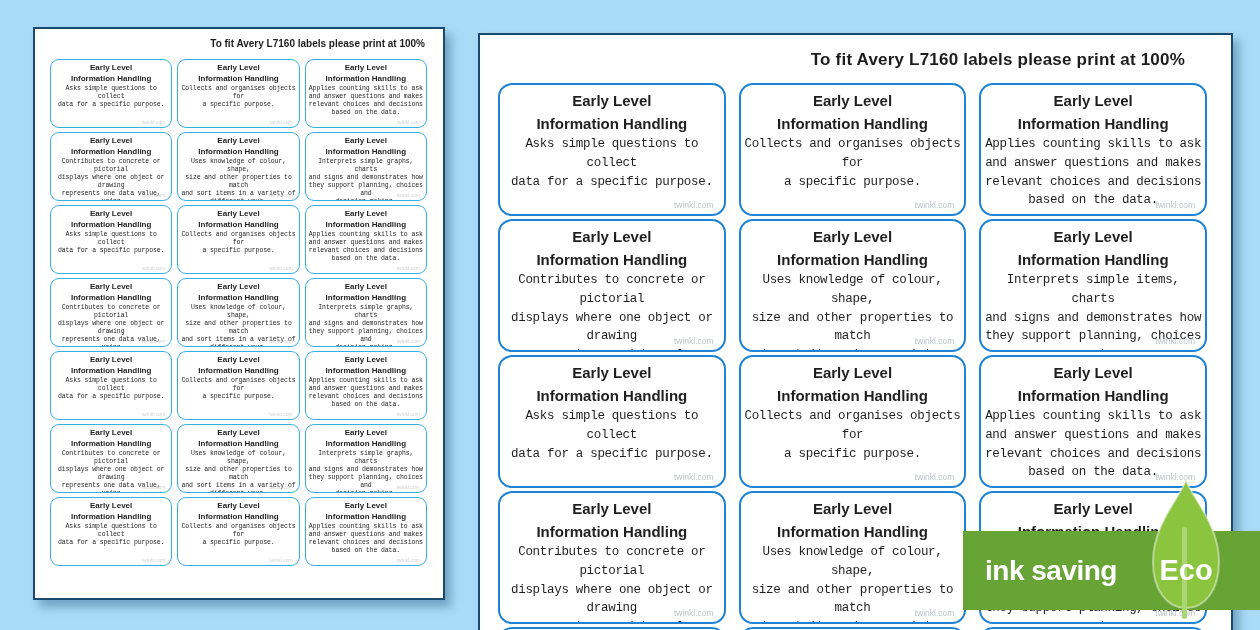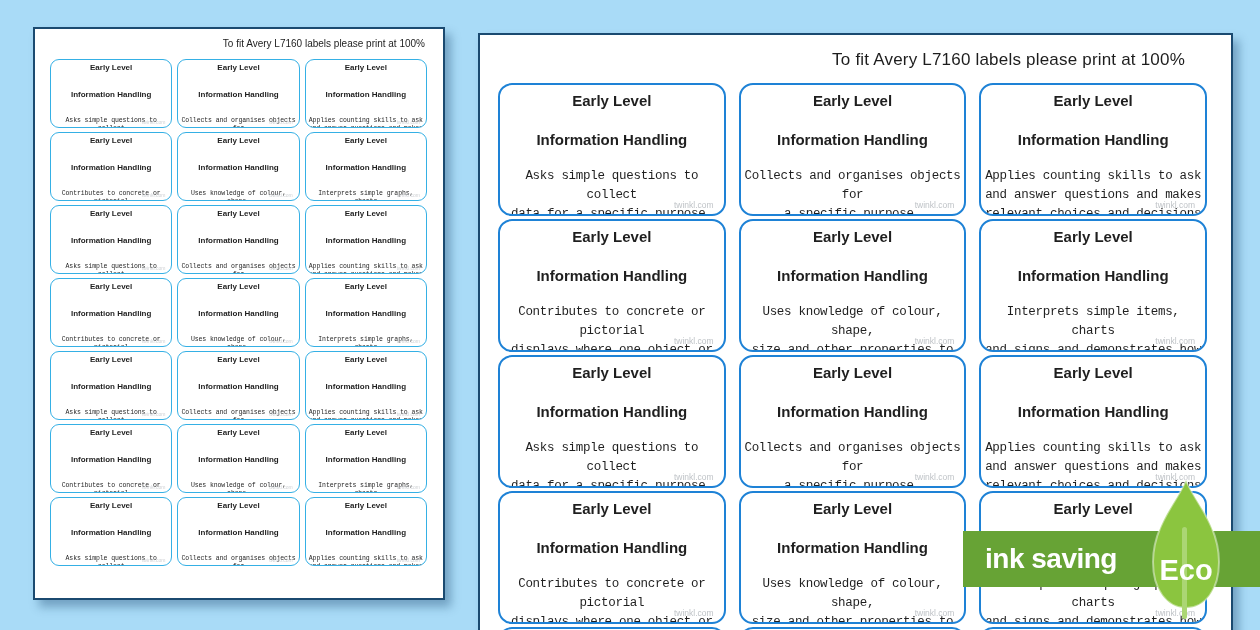--- a/index.html
+++ b/index.html
@@ -10,38 +10,38 @@
     -webkit-font-smoothing:antialiased;
   }
   .page{
     position:absolute;background:#ffffff;
     border:2px solid #1b4a70;box-sizing:border-box;
     box-shadow:6px 7px 9px rgba(25,70,110,0.38);
   }
   #left-page{left:33px;top:27px;width:412px;height:573px;}
   #right-page{left:478px;top:33px;width:755px;height:730px;}
   .page-note{
-    color:#1d1d1d;text-align:right;white-space:nowrap;
+    color:#1d1d1d;text-align:right;white-space:nowrap;font-weight:bold;
   }
   #left-page .page-note{font-size:10px;margin:9px 18px 0 0;}
   #right-page .page-note{font-size:17px;margin:15px 46px 0 0;letter-spacing:0.2px;}
   .grid{
     display:grid;grid-template-columns:repeat(3,1fr);
     box-sizing:border-box;
   }
   #left-grid{
     margin:10px 16px 0 15px;gap:4px 5px;grid-auto-rows:69px;
   }
   #right-grid{
     margin:13px 24px 0 18px;gap:3px 13px;grid-auto-rows:133px;
   }
   .label-card{
     position:relative;background:#fff;box-sizing:border-box;
     display:flex;flex-direction:column;overflow:hidden;
-    color:#1f1f1f;text-align:center;gap:16px;
+    color:#1f1f1f;text-align:center;
   }
   #left-grid .label-card{
     border:1.5px solid #35b0e5;border-radius:9px;padding:3px 2px 6px 2px;
   }
   #right-grid .label-card{
     border:2.5px solid #1e82d6;border-radius:14px;padding:5px 3px 12px 3px;
   }
   .label-title{font-weight:bold;}
   #left-grid .label-title{font-size:8px;line-height:1.35;}
   #right-grid .label-title{font-size:15px;line-height:1.5;}
@@ -51,21 +51,21 @@
   .label-body{white-space:pre-line;}
   #left-grid .label-body{font-size:6.5px;line-height:1.25;letter-spacing:-0.1px;}
   #right-grid .label-body{font-size:12.5px;line-height:1.5;letter-spacing:-0.3px;}
   .label-watermark{
     position:absolute;color:#bfc3c7;
   }
   #left-grid .label-watermark{right:6px;bottom:2px;font-size:5px;opacity:.75;}
   #right-grid .label-watermark{right:10px;bottom:4px;font-size:8.5px;}
   
   #ink-band{
-    position:absolute;left:963px;top:531px;width:297px;height:56px;
+    position:absolute;left:963px;top:531px;width:297px;height:79px;
     background:#67a335;z-index:5;
     display:flex;align-items:center;
   }
   #ink-band-text{
     color:#ffffff;font-weight:bold;font-size:28px;letter-spacing:-0.5px;
     margin-left:22px;
   }
   #eco-leaf{
     position:absolute;left:1147px;top:478px;width:78px;height:134px;z-index:6;
   }

